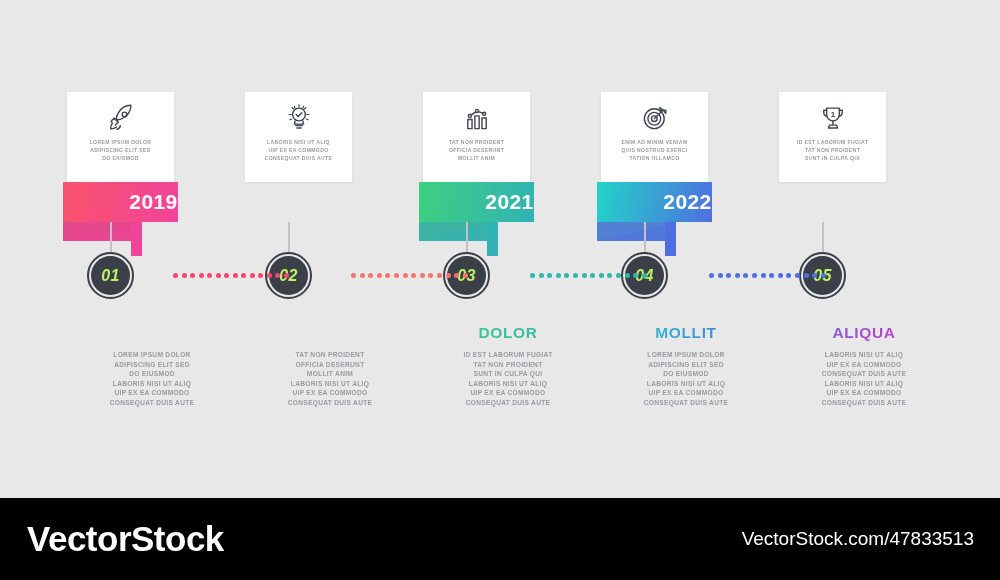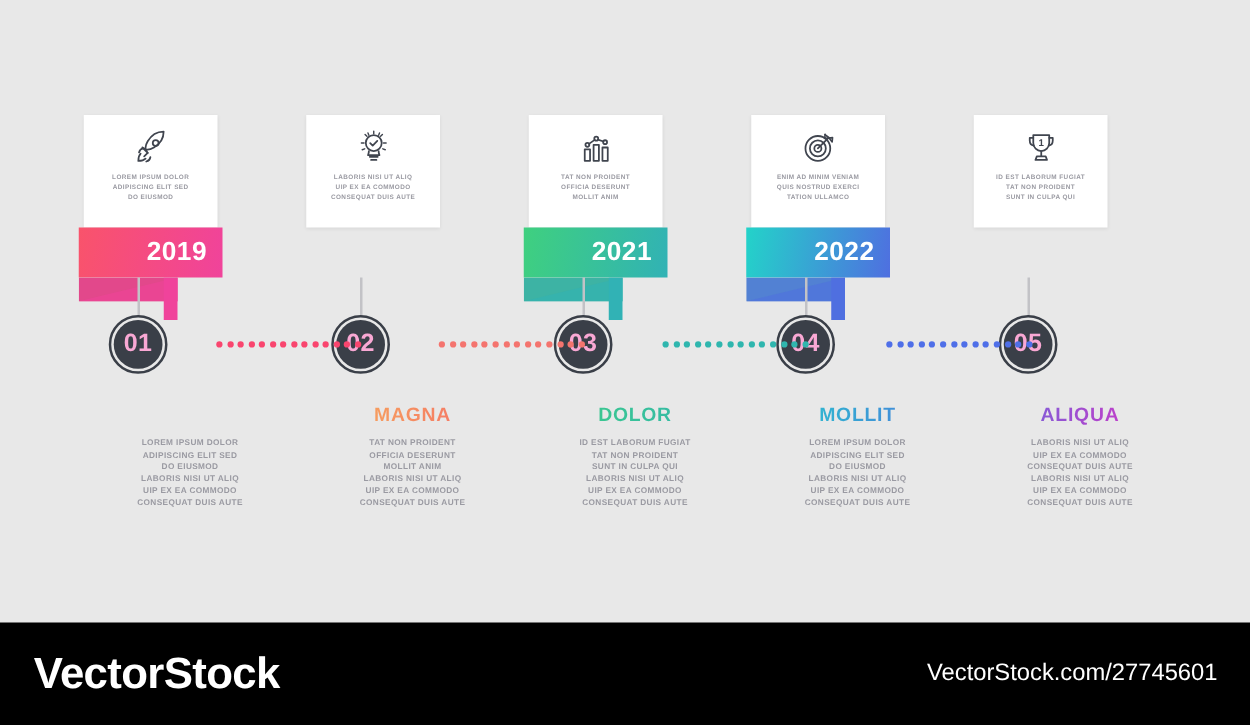--- a/index.html
+++ b/index.html
@@ -58,21 +58,21 @@
     position:absolute;
     left:0;
     top:182px;
     width:115px;
     height:40px;
   }
   .ribbon-band {
     position:absolute; left:0; top:0; width:115px; height:40px;
   }
   .ribbon-year {
-    position:absolute; left:0; top:0; width:138px; height:40px;
+    position:absolute; left:12px; top:0; width:138px; height:40px;
     display:flex; align-items:center; justify-content:center;
     color:#ffffff;
     font-size:21px;
     font-weight:700;
     letter-spacing:0.4px;
     padding-left:19px;
   }
   .ribbon-tail {
     position:absolute;
     left:0; top:40px;
@@ -93,24 +93,25 @@
     border-radius:50%;
     border:2px solid #3a3f48;
     background:#e8e8e8;
   }
   .node-disc {
     position:absolute; left:4px; top:4px;
     width:39px; height:39px;
     border-radius:50%;
     background:#3a3f48;
     display:flex; align-items:center; justify-content:center;
-    color:#f9a8d4;
-    font-size:20px;
+    color:#bef264;
+    font-size:16px;
     font-weight:700;
     letter-spacing:0.3px;
+    font-style:italic;
   }
   .stem {
     position:absolute;
     left:47px;
     top:222px;
     width:1.5px;
     height:32px;
     background:#c2c2c6;
   }
 
@@ -243,21 +244,20 @@
           <div>LABORIS NISI UT ALIQ</div>
           <div>UIP EX EA COMMODO</div>
           <div>CONSEQUAT DUIS AUTE</div>
         </div>
       </div>
       <div class="stem"></div>
       <div class="node">
         <div class="node-ring"></div>
         <div class="node-disc">02</div>
       </div>
-      <div class="headline" style="background-image: linear-gradient(95deg, rgb(247, 185, 90) 0%, rgb(244, 97, 106) 100%);">MAGNA</div>
       <div class="body-text">
         <div>TAT NON PROIDENT</div>
         <div>OFFICIA DESERUNT</div>
         <div>MOLLIT ANIM</div>
         <div>LABORIS NISI UT ALIQ</div>
         <div>UIP EX EA COMMODO</div>
         <div>CONSEQUAT DUIS AUTE</div>
       </div>
     </div>
     <div class="col" style="left: 419px;">
@@ -437,14 +437,14 @@
       <span style="background: rgb(79, 111, 232);"></span>
       <span style="background: rgb(79, 111, 232);"></span>
       <span style="background: rgb(79, 111, 232);"></span>
       <span style="background: rgb(79, 111, 232);"></span>
       <span style="background: rgb(79, 111, 232);"></span>
     </div>
   </div>
 
 <div id="footer">
   <div id="footer-brand">VectorStock</div>
-  <div id="footer-url">VectorStock.com/27745601</div>
+  <div id="footer-url">VectorStock.com/47833513</div>
 </div>
 
 </body></html>

